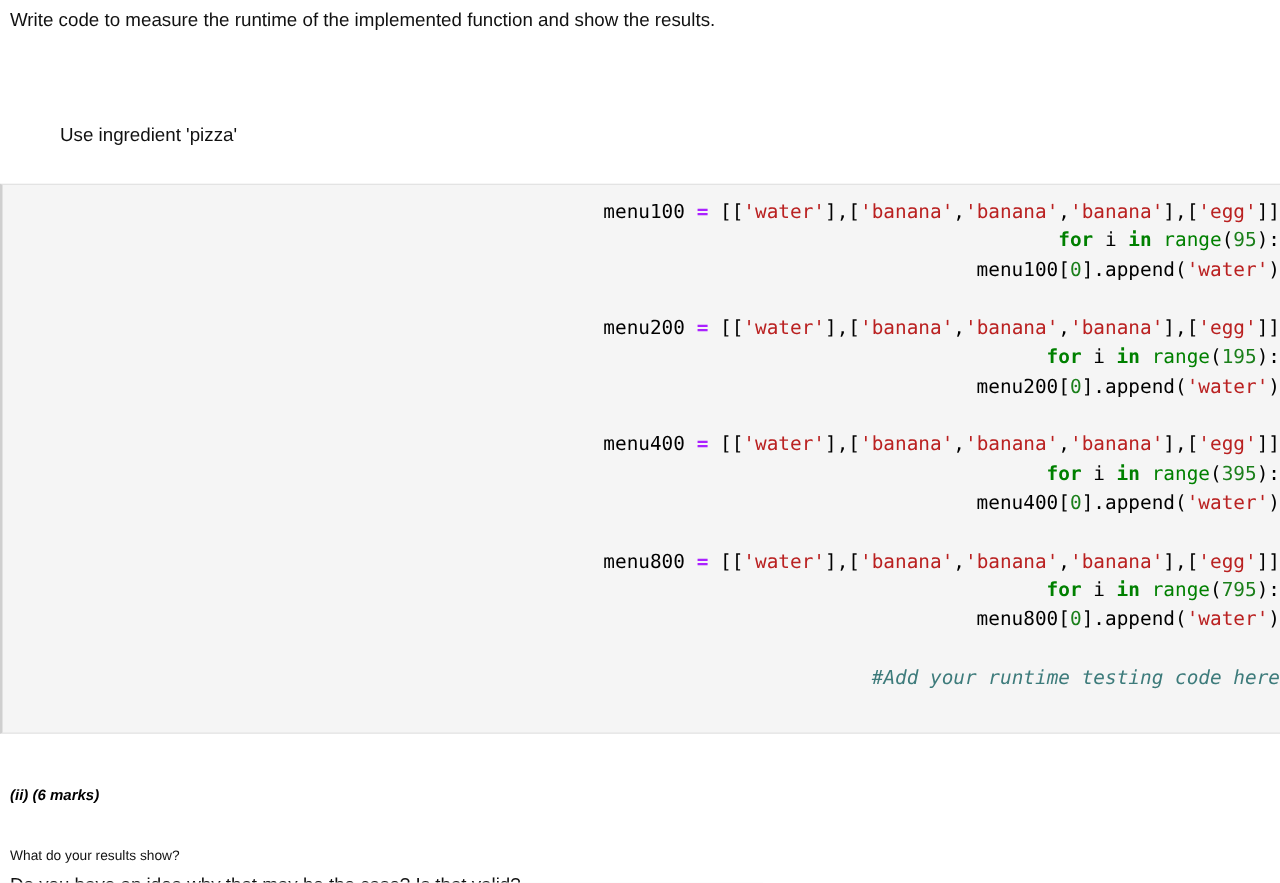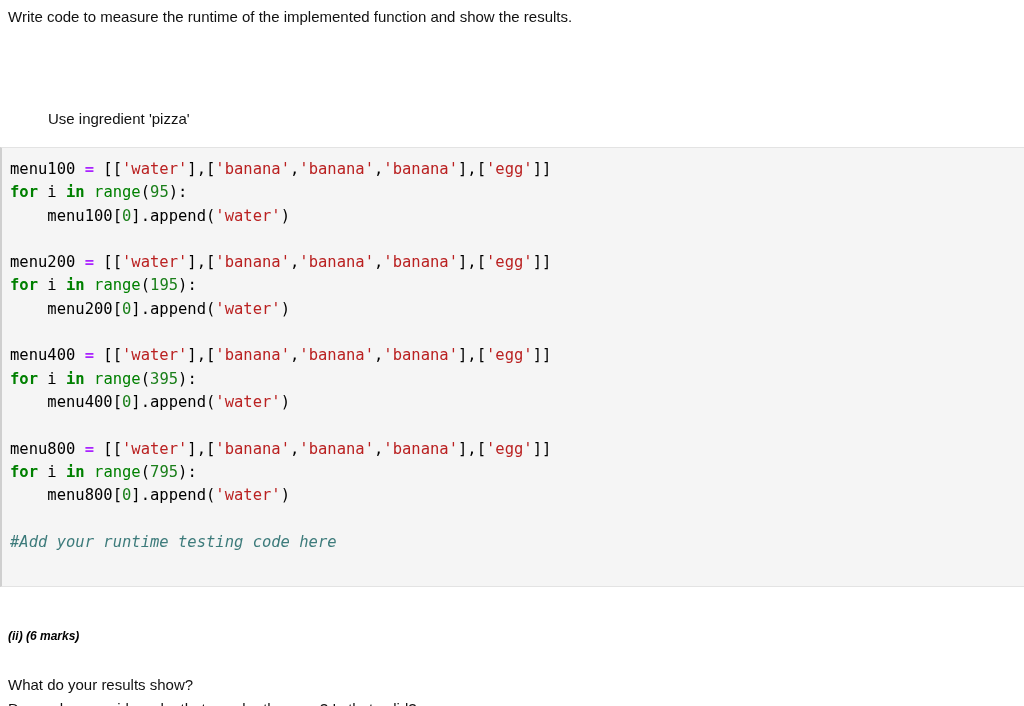--- a/index.html
+++ b/index.html
@@ -28,36 +28,37 @@
     font-family: "Liberation Sans", sans-serif;
     font-size: 15px;
     line-height: 18px;
     color: #111111;
     padding: 0 8px;
     margin: 0;
     white-space: pre-wrap;
   }
   .p-intro   { position: absolute; left: 0; top: 8px;  }
   .p-menus   { position: absolute; left: 0; top: 54px; }
-  .p-ingr    { position: absolute; left: 0; top: 110px; padding-left: 48px;}
+  .p-ingr    { position: absolute; left: 0; top: 100px; padding-left: 48px;}
 
   
   .codeblock {
     position: absolute;
     left: 0;
     top: 147px;
     width: 1024px;
     box-sizing: border-box;
     height: 440px;
     background: #f5f5f5;
     border: 1px solid #e3e3e3;
     border-left: 2px solid #cfcfcf;
     border-right: 0;
     padding: 10px 0 10px 8px;
     overflow: hidden;
+    text-align: right;
   }
   pre.code {
     margin: 0;
     padding: 0;
     font-family: "DejaVu Sans Mono", "Liberation Mono", monospace;
     font-size: 15.5px;
     line-height: 23.3px;
     color: #000000;
     white-space: pre;
     tab-size: 4;
@@ -84,21 +85,21 @@
     font-weight: bold;
     font-style: italic;
     color: #000000;
   }
   .q-results {
     position: absolute;
     left: 0;
     top: 676px;
     padding: 0 8px;
     font-family: "Liberation Sans", sans-serif;
-    font-size: 15px;
+    font-size: 11px;
     line-height: 18px;
     color: #111111;
   }
   
   .q-clipped {
     position: absolute;
     left: 0;
     top: 700px;
     padding: 0 8px;
     font-family: "Liberation Sans", sans-serif;

